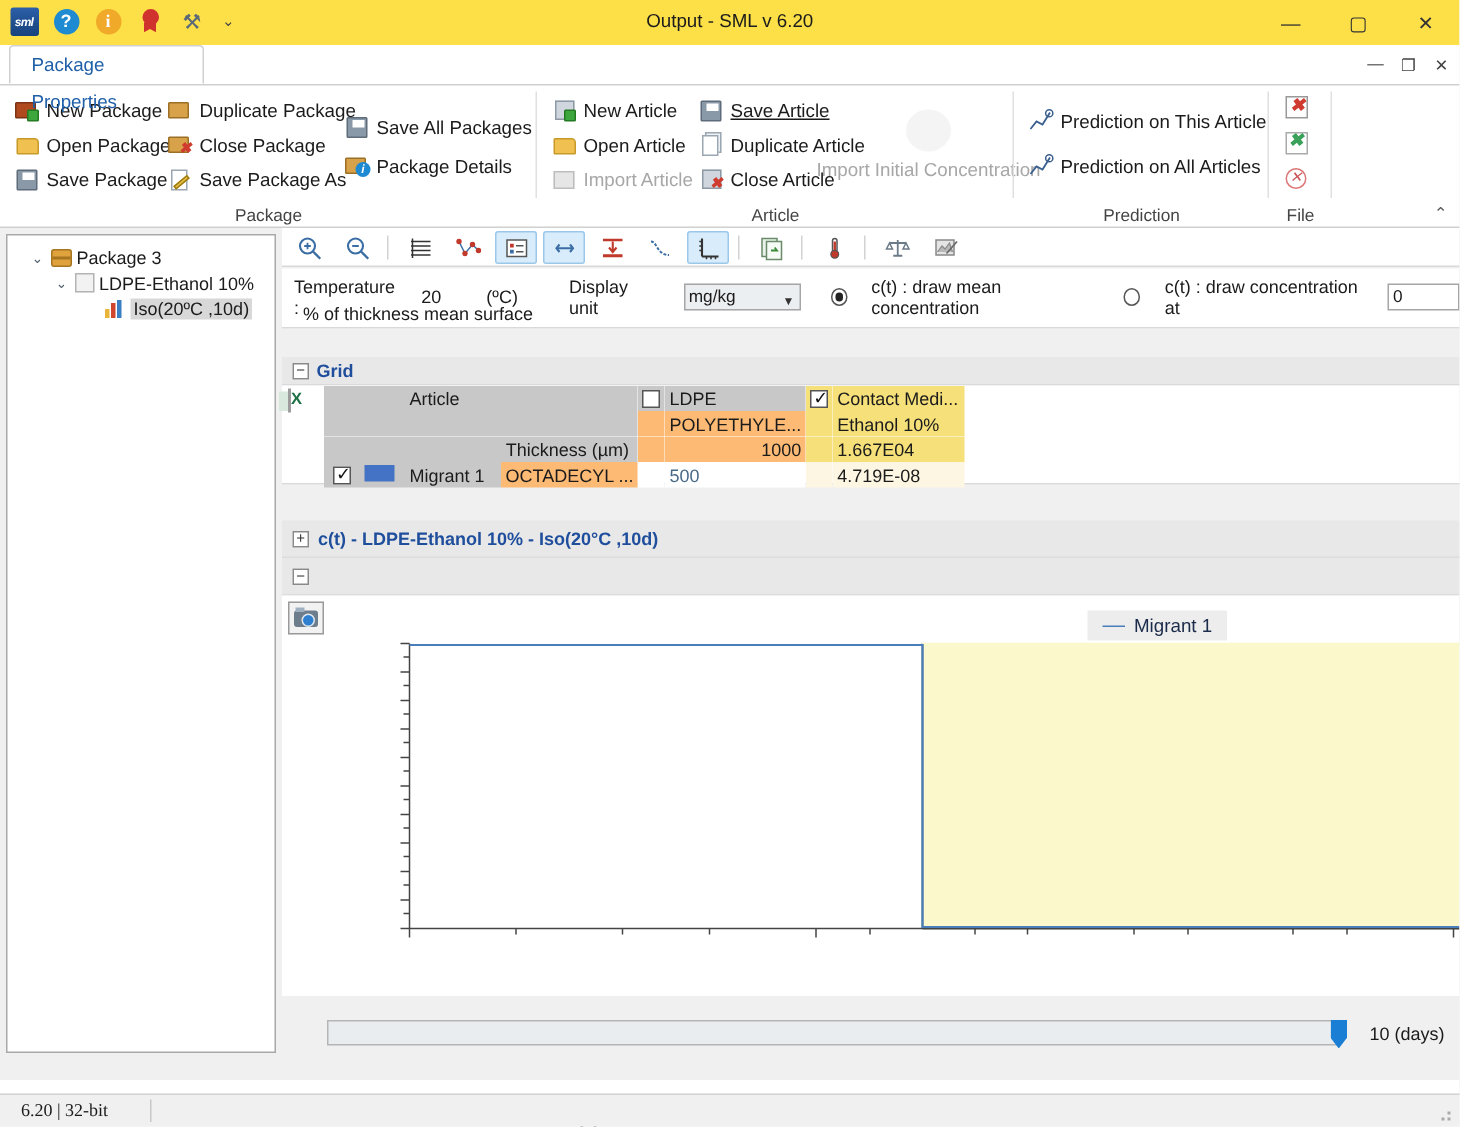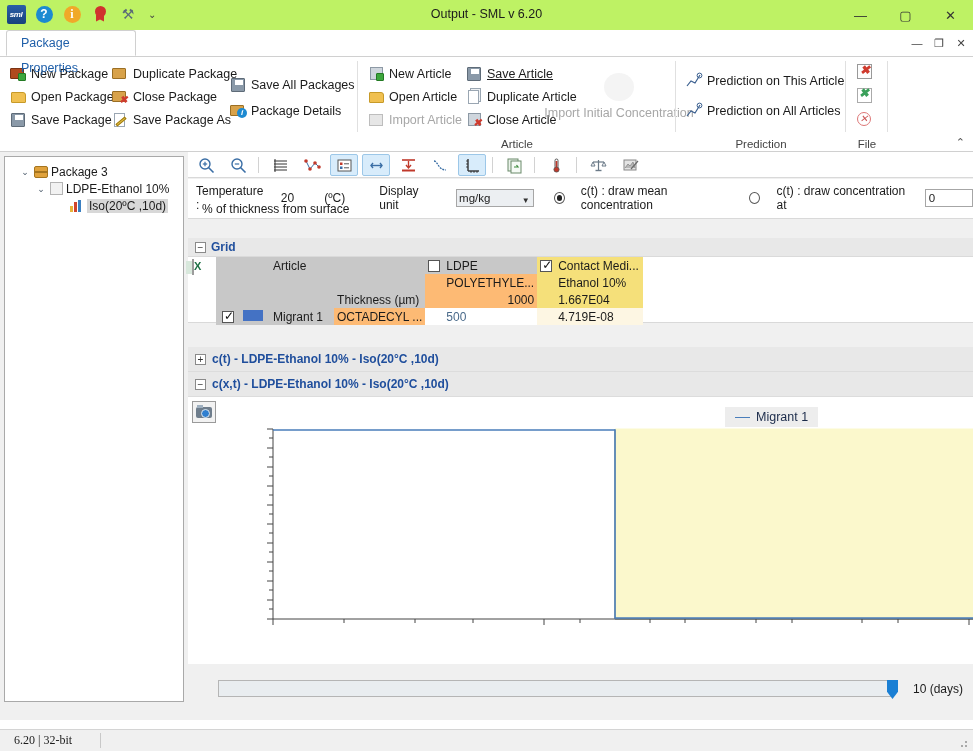--- a/index.html
+++ b/index.html
@@ -3,21 +3,21 @@
 <meta charset="utf-8">
 <style>
   * { box-sizing: border-box; }
   html, body { margin:0; padding:0; }
   body {
     width:973px; height:751px; overflow:hidden;
     font-family:"Liberation Sans", sans-serif;
     font-size:12px; color:#1b1b1b; background:#ffffff;
   }
   
-  .titlebar { position:relative; height:30px; background:#bef264; border-bottom:0; }
+  .titlebar { position:relative; height:30px; background:#fde047; border-bottom:0; }
   .qat { position:absolute; left:6px; top:4px; display:flex; align-items:center; gap:8px; }
   .qicon { width:20px; height:20px; display:flex; align-items:center; justify-content:center; }
   .app-logo { width:19px; height:19px; background:linear-gradient(#2b5fa8,#17427c); border-radius:2px;
     color:#fff; font-size:8px; font-style:italic; font-weight:bold; display:flex;
     align-items:center; justify-content:center; letter-spacing:-0.5px; }
   .ic-help { width:17px; height:17px; border-radius:50%; background:#1d8ad1; color:#fff;
     font-size:12px; font-weight:bold; display:flex; align-items:center; justify-content:center; }
   .ic-info { width:17px; height:17px; border-radius:50%; background:#f0a929; color:#fff;
     font-size:12px; font-weight:bold; font-family:"Liberation Serif",serif;
     display:flex; align-items:center; justify-content:center; }
@@ -278,20 +278,21 @@
         </span>
       <span>Save All Packages</span>
     </div>
     <div class="ritem" style="left:230px; top:45px;">
       <span class="ri">
           <i class="sh box-tan"></i>
           <i class="sh info-b">i</i>
         </span>
       <span>Package Details</span>
     </div>
+    <div class="glabel">Package</div>
     <div class="gsep"></div>
   </div>
 
   <div class="rgroup" style="left:358px; width:318px;">
     <div class="ritem" style="left:10px; top:8px;">
       <span class="ri">
           <i class="sh grid-ic"></i>
           <i class="sh plus-g"></i>
         </span>
       <span>New Article</span>
@@ -534,21 +535,21 @@
         <span class="sel-unit" style="margin-left:8px;">
           <span>mg/kg</span>
           <span class="cv">▼</span>
         </span>
         <span class="radio on" style="margin-left:8px;"></span>
         <span style="margin-left:4px;">c(t) : draw mean concentration</span>
         <span class="radio" style="margin-left:8px;"></span>
         <span style="margin-left:4px;">c(t) : draw concentration at</span>
         <span class="numbox" style="margin-left:6px;">0</span>
       </div>
-      <div class="pb-sub">% of thickness from surface</div>
+      <div class="pb-sub">% of thickness mean surface</div>
     </div>
 
     <div class="gridwrap">
       <div class="sect-hdr">
         <span class="expander">−</span>
         <span>Grid</span>
       </div>
       <div class="gridbox">
         <div style="position:absolute; left:4px; top:3px;">
           <span class="xlico"><i></i></span>
@@ -600,21 +601,20 @@
       </div>
     </div>
 
 
     <div class="crow" style="top:195px;">
       <span class="expander">+</span>
       <span>c(t) - LDPE-Ethanol 10% - Iso(20°C ,10d)</span>
     </div>
     <div class="crow" style="top:220px;">
       <span class="expander">−</span>
-      <span>c(x,t) - LDPE-Ethanol 10% - Iso(20°C ,10d)</span>
     </div>
 
     <div class="chartpane">
       <div class="cambtn">
           <span class="cam"></span>
         </div>
       <div class="legend">
         <span class="legline"></span>
         <span>Migrant 1</span>
       </div>

